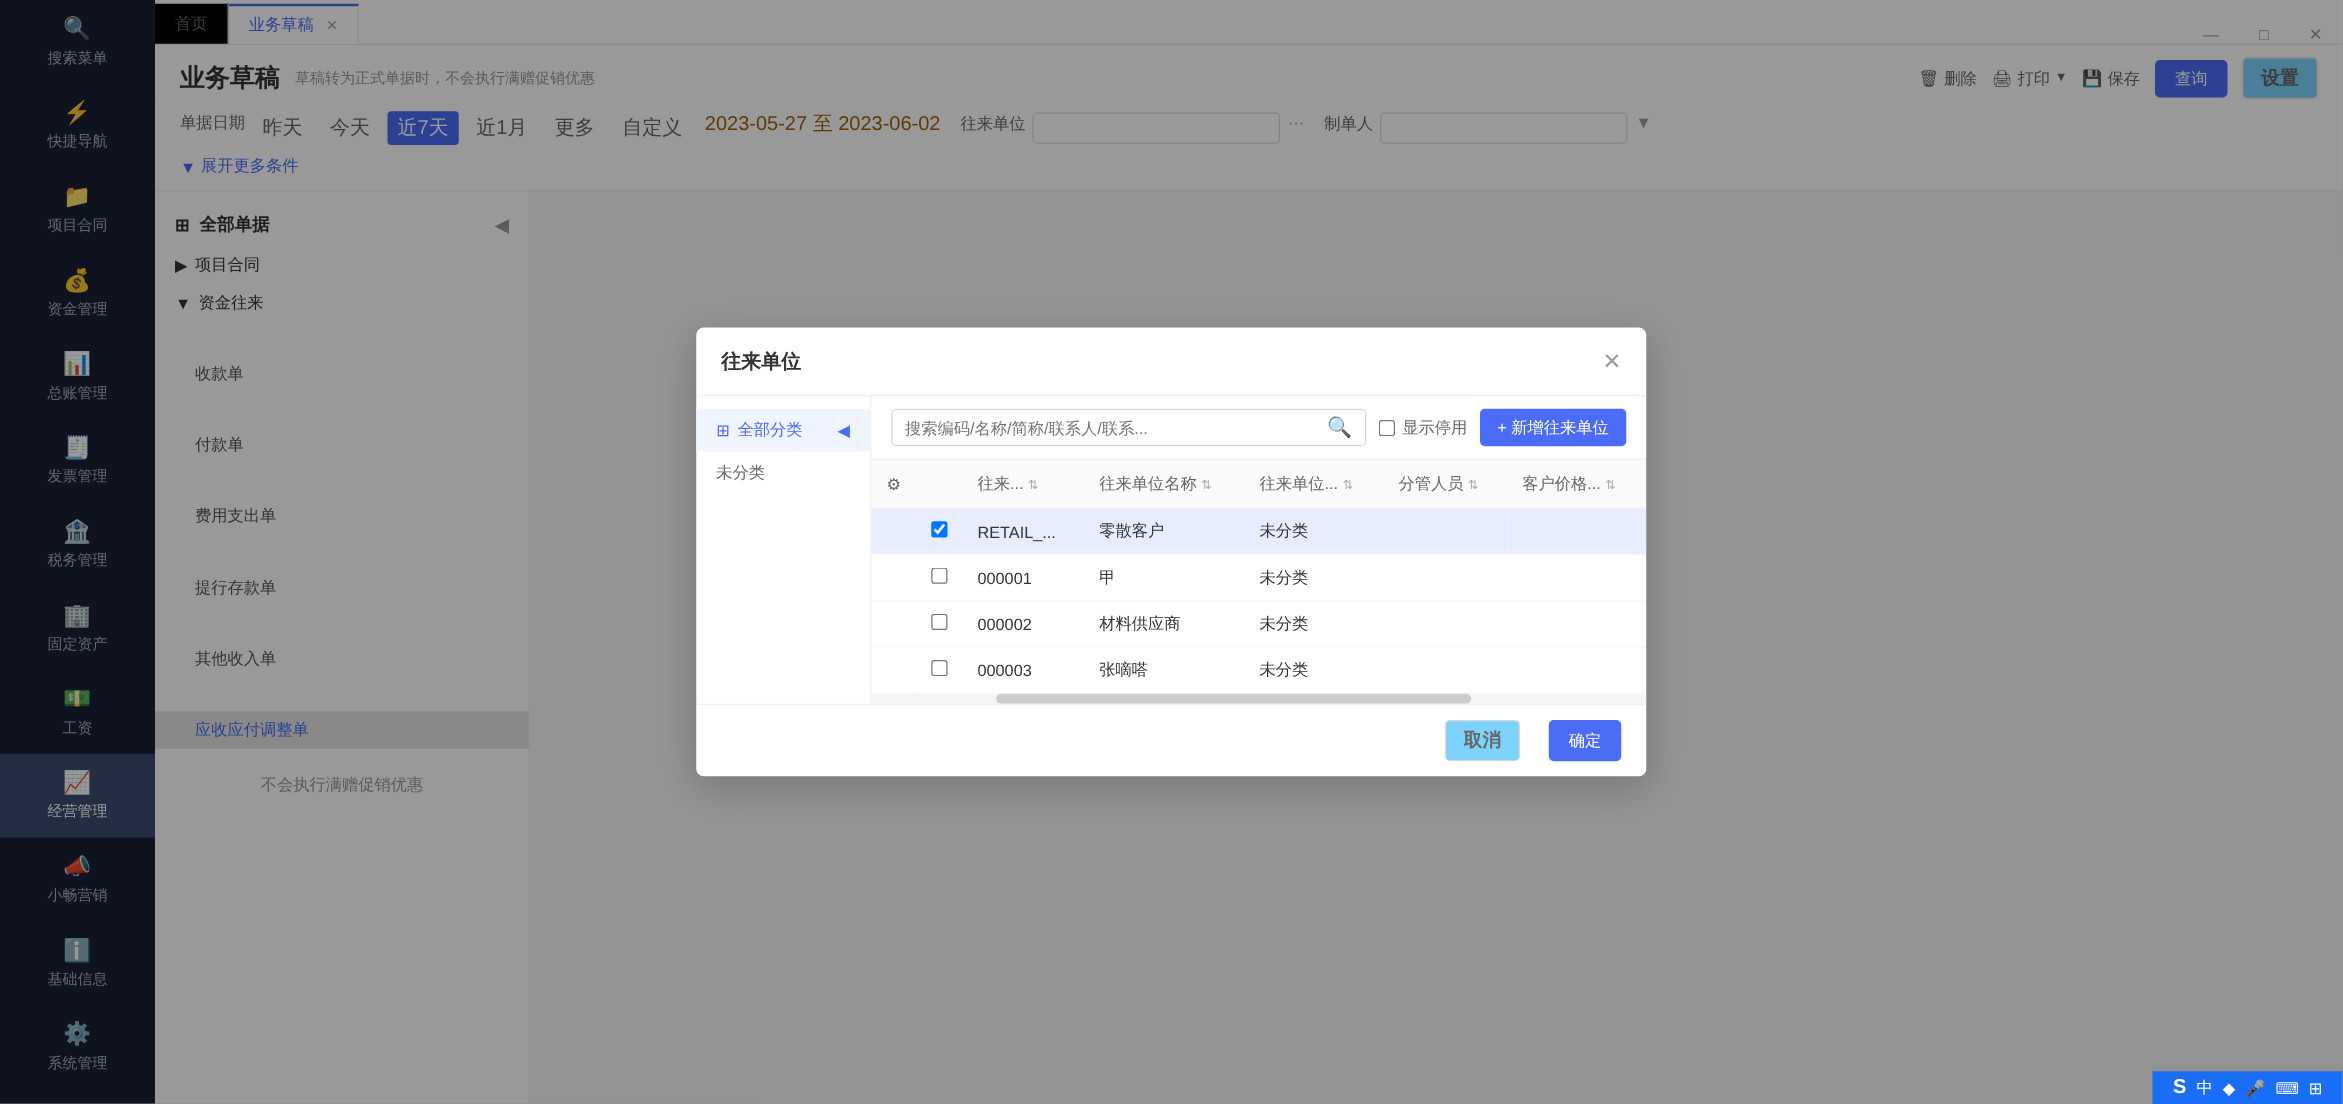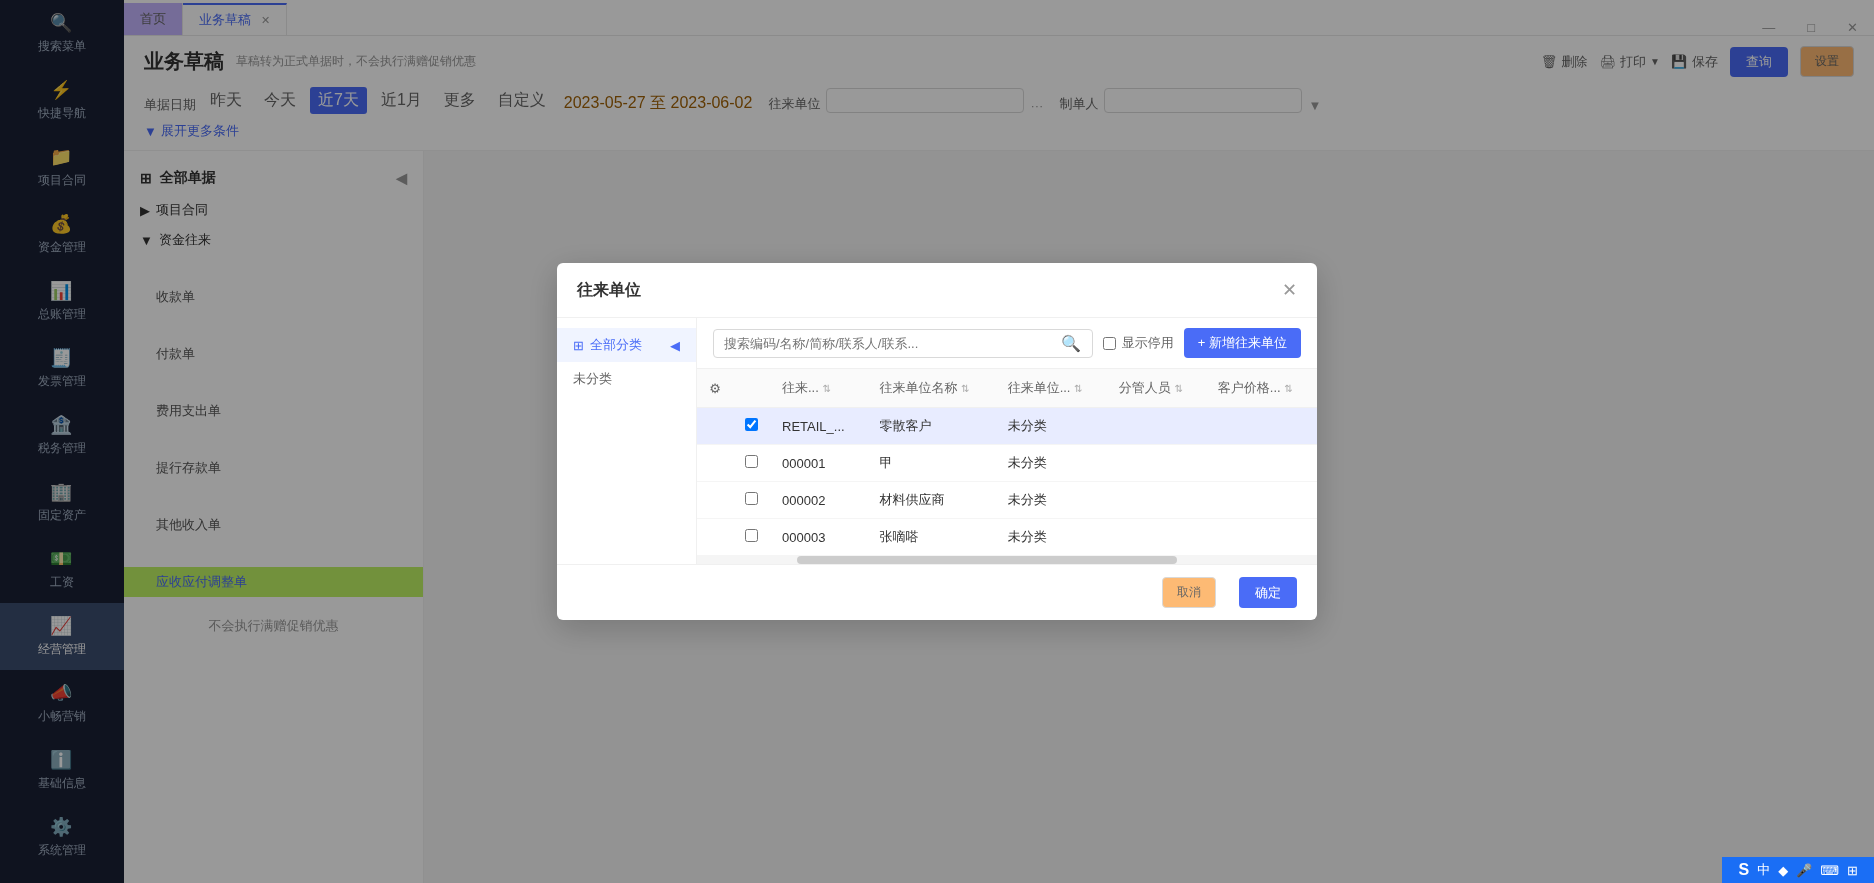--- a/index.html
+++ b/index.html
@@ -23,41 +23,41 @@
     
     .tabs-bar {
       height: 36px; background: #fff; display: flex; align-items: flex-end;
       border-bottom: 1px solid #e8e8e8; padding-left: 0;
     }
     .tab {
       height: 32px; padding: 0 16px; display: flex; align-items: center; font-size: 13px;
       cursor: pointer; color: #666; border-right: 1px solid #e8e8e8; gap: 6px;
     }
     .tab.active { background: #fff; color: #4a6cf7; border-top: 2px solid #4a6cf7; }
-    .tab.home { background: #c4b5fd; }
+    .tab.home { background: #000000; }
     .tab-close { font-size: 11px; color: #999; margin-left: 4px; cursor: pointer; }
 
     
     .page-header {
       padding: 10px 20px 0 20px; background: #fff; display: flex; align-items: center;
       justify-content: space-between;
     }
     .page-title { font-size: 20px; font-weight: 600; color: #333; }
     .page-subtitle { font-size: 12px; color: #999; margin-left: 12px; }
     .header-actions { display: flex; gap: 12px; align-items: center; }
     .btn-icon { display: flex; align-items: center; gap: 4px; font-size: 13px; color: #666; cursor: pointer; }
     .btn-primary { background: #4a6cf7; color: #fff; border: none; padding: 6px 16px; border-radius: 4px; cursor: pointer; font-size: 13px; }
-    .btn-default { background: #fdba74; color: #666; border: 1px solid #d9d9d9; padding: 6px 14px; border-radius: 4px; cursor: pointer; font-size: 12px; }
+    .btn-default { background: #7dd3fc; color: #666; border: 1px solid #d9d9d9; padding: 6px 14px; border-radius: 4px; cursor: pointer; font-size: 15px; font-weight: bold; }
 
     
     .filter-bar {
       background: #fff; padding: 10px 20px; border-bottom: 1px solid #f0f0f0;
     }
     .filter-row { display: flex; align-items: center; gap: 16px; flex-wrap: wrap; }
-    .filter-item { display: flex; align-items: flex-end; gap: 6px; font-size: 13px; color: #666; }
+    .filter-item { display: flex; align-items: flex-start; gap: 6px; font-size: 13px; color: #666; }
     .date-btn { padding: 3px 8px; border-radius: 3px; cursor: pointer; font-size: 16px; color: #666; }
     .date-btn.active { background: #4a6cf7; color: #fff; }
     .filter-input { border: 1px solid #d9d9d9; border-radius: 4px; padding: 4px 10px; font-size: 13px; min-width: 200px; }
     .expand-btn { color: #4a6cf7; font-size: 13px; cursor: pointer; display: flex; align-items: center; gap: 4px; }
 
     
     .content-area { display: flex; flex: 1; overflow: hidden; }
     .left-panel { width: 300px; background: #fff; border-right: 1px solid #f0f0f0; padding: 10px 0; flex-shrink: 0; }
     .left-panel-header { padding: 8px 16px; font-size: 14px; font-weight: 600; color: #333; display: flex; align-items: center; gap: 8px; }
     .main-panel { flex: 1; background: #f5f5f5; }
@@ -125,21 +125,21 @@
     .page-btn { width: 26px; height: 26px; border: 1px solid #d9d9d9; border-radius: 3px; display: flex; align-items: center; justify-content: center; cursor: pointer; }
     .page-input { width: 40px; border: 1px solid #d9d9d9; border-radius: 3px; padding: 2px 6px; text-align: center; font-size: 13px; }
     .per-page-select { border: 1px solid #d9d9d9; border-radius: 3px; padding: 2px 6px; font-size: 13px; }
 
     
     .scroll-indicator { height: 8px; background: #f5f5f5; position: relative; }
     .scroll-thumb { height: 8px; background: #ccc; border-radius: 4px; position: absolute; left: 100px; width: 380px; }
 
     
     .nav-tree-item { padding: 6px 16px 6px 32px; font-size: 13px; color: #555; cursor: pointer; margin-top: 27px; }
-    .nav-tree-item.active { background: #bef264; color: #4a6cf7; }
+    .nav-tree-item.active { background: #e5e5e5; color: #4a6cf7; }
     .nav-tree-parent { padding: 6px 16px; font-size: 13px; color: #333; cursor: pointer; display: flex; align-items: center; gap: 6px; font-weight: 500; }
   </style>
 </head>
 <body>
 
 <div class="sidebar">
   <div class="sidebar-item">
     <span class="icon">🔍</span>
     <span>搜索菜单</span>
   </div>

